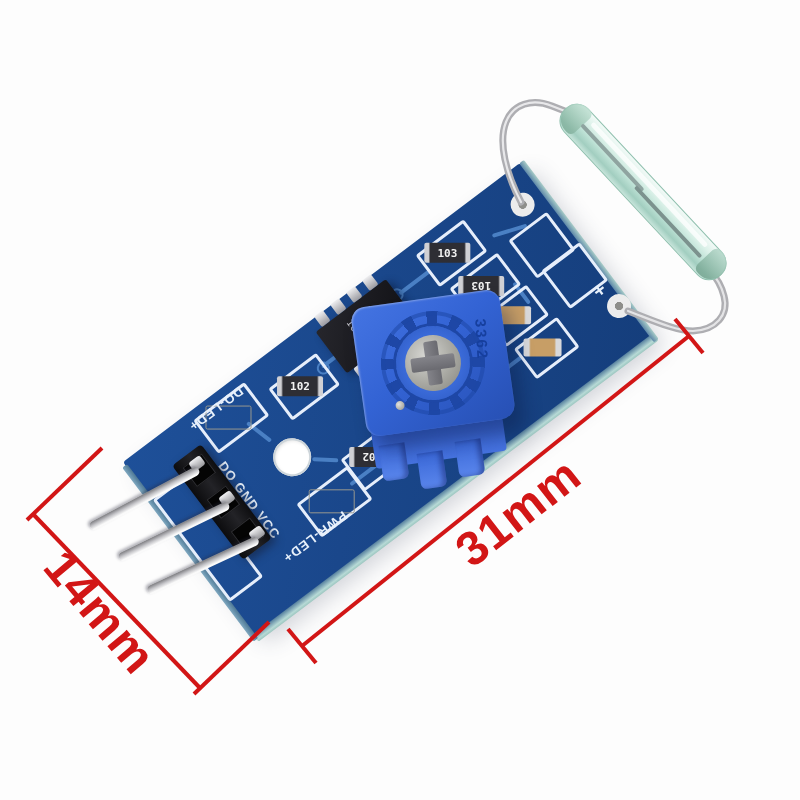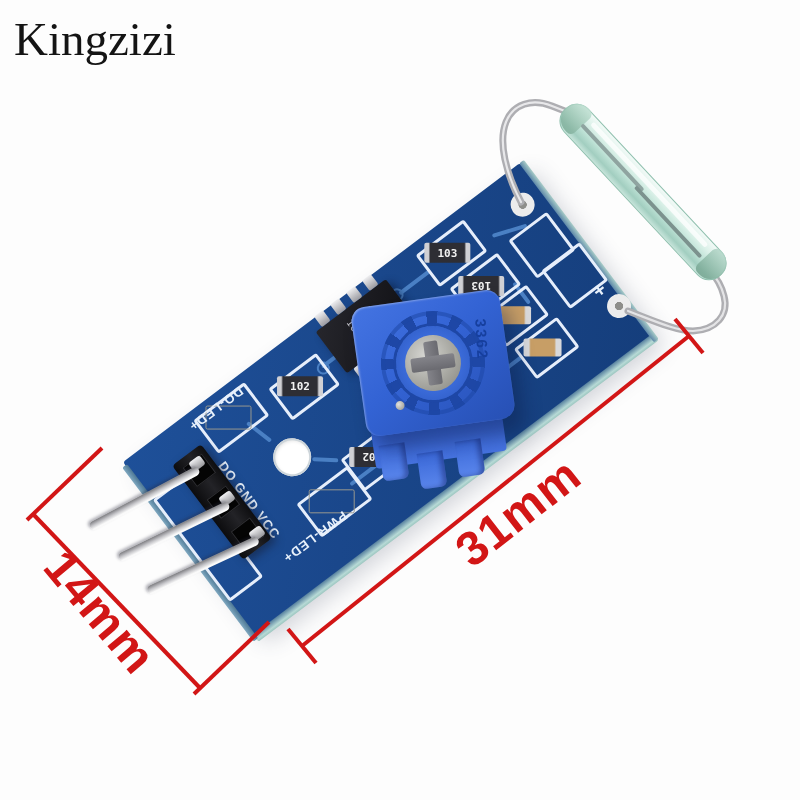--- a/index.html
+++ b/index.html
@@ -89,21 +89,20 @@
   .tube-shine{left:28px;top:4px;width:168px;height:5px;background:rgba(255,255,255,.75);border-radius:3px;}
 
   .dim-text{color:#d21616;font-weight:bold;font-size:48px;letter-spacing:1px;z-index:8;white-space:nowrap;}
   svg.overlay{position:absolute;left:0;top:0;pointer-events:none;}
 </style>
 </head>
 <body>
 
 <div id="stage">
 
-  <div class="abs brand">Kingzizi</div>
 
   <div class="abs board">
     <div class="abs edge-bottom"></div>
     <div class="abs edge-left"></div>
     <div class="abs edge-right"></div>
 
     <div class="abs trace" style="left:430px;top:46px;width:36px;transform:rotate(20deg);"></div>
     <div class="abs trace" style="left:322px;top:30px;width:38px;"></div>
     <div class="abs trace" style="left:318px;top:68px;width:50px;transform:rotate(8deg);"></div>
     <div class="abs trace" style="left:348px;top:112px;width:30px;"></div>

